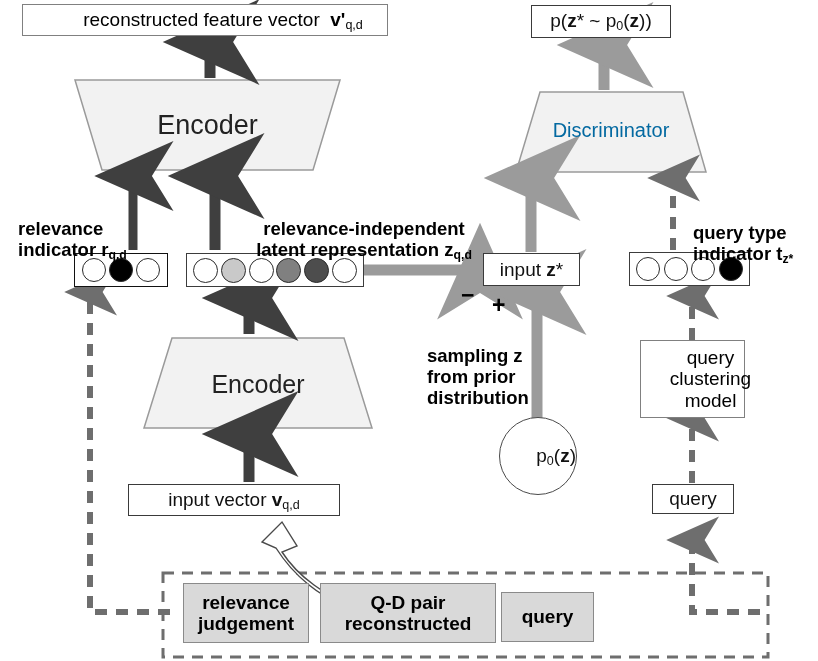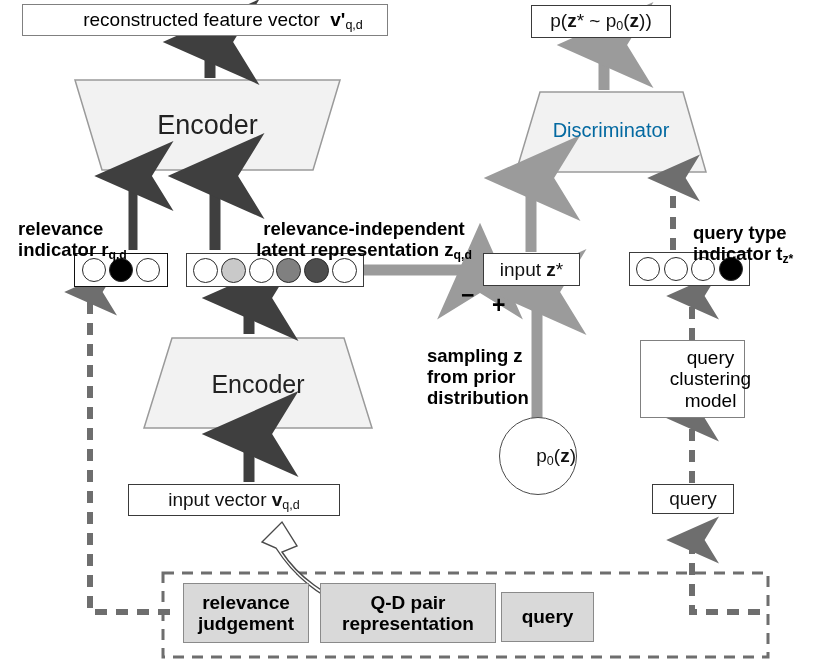--- a/index.html
+++ b/index.html
@@ -195,21 +195,21 @@
     <span>query</span>
   </div>
 
   <div class="node greybox" style="left:183px; top:583px; width:126px; height:60px; flex-direction:column;">
     <span style="white-space:pre-line;">relevance
 judgement</span>
   </div>
 
   <div class="node greybox" style="left:320px; top:583px; width:176px; height:60px; flex-direction:column;">
     <span style="white-space:pre-line;">Q-D pair
-representation</span>
+reconstructed</span>
   </div>
 
   <div class="node greybox" style="left:501px; top:592px; width:93px; height:50px;">
     <span>query</span>
   </div>
 
   <div class="vecbox" style="left:74px; top:253px; width:94px; height:34px; padding:0 5px;">
     <span class="dot" style="width:24px;height:24px;background:#ffffff;"></span>
     <span class="dot" style="width:24px;height:24px;background:#000000;"></span>
     <span class="dot" style="width:24px;height:24px;background:#ffffff;"></span>

